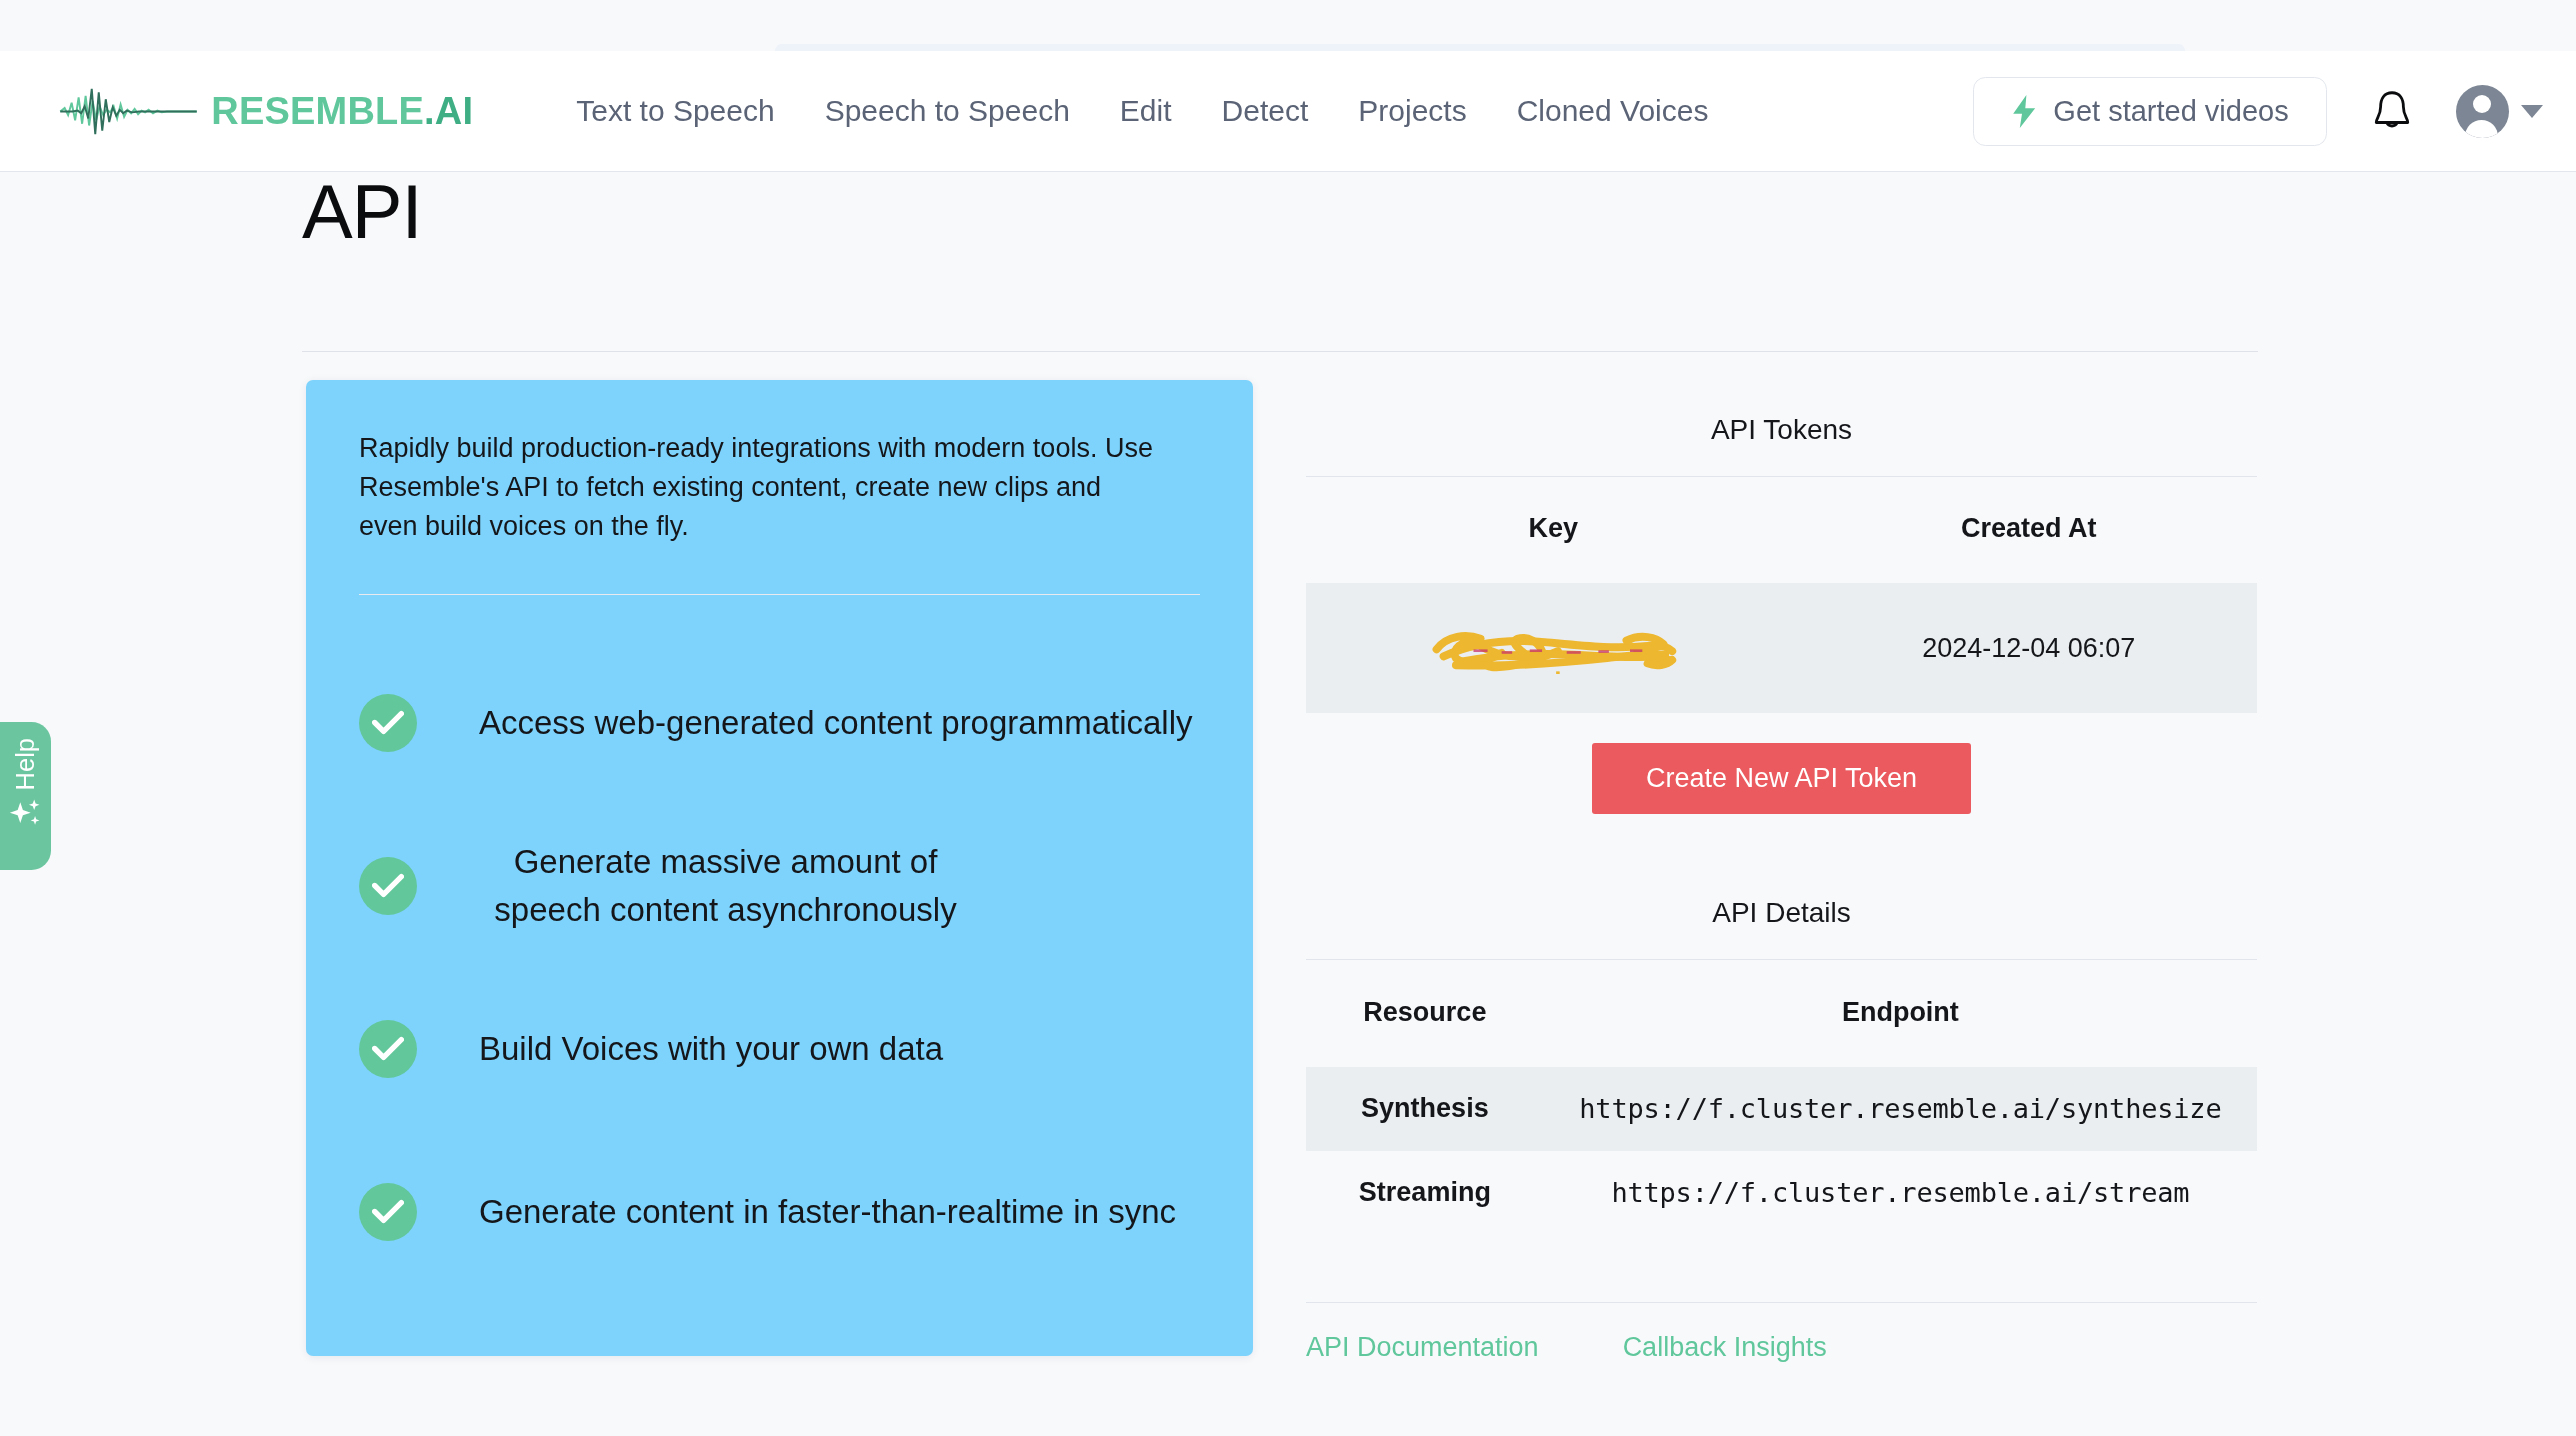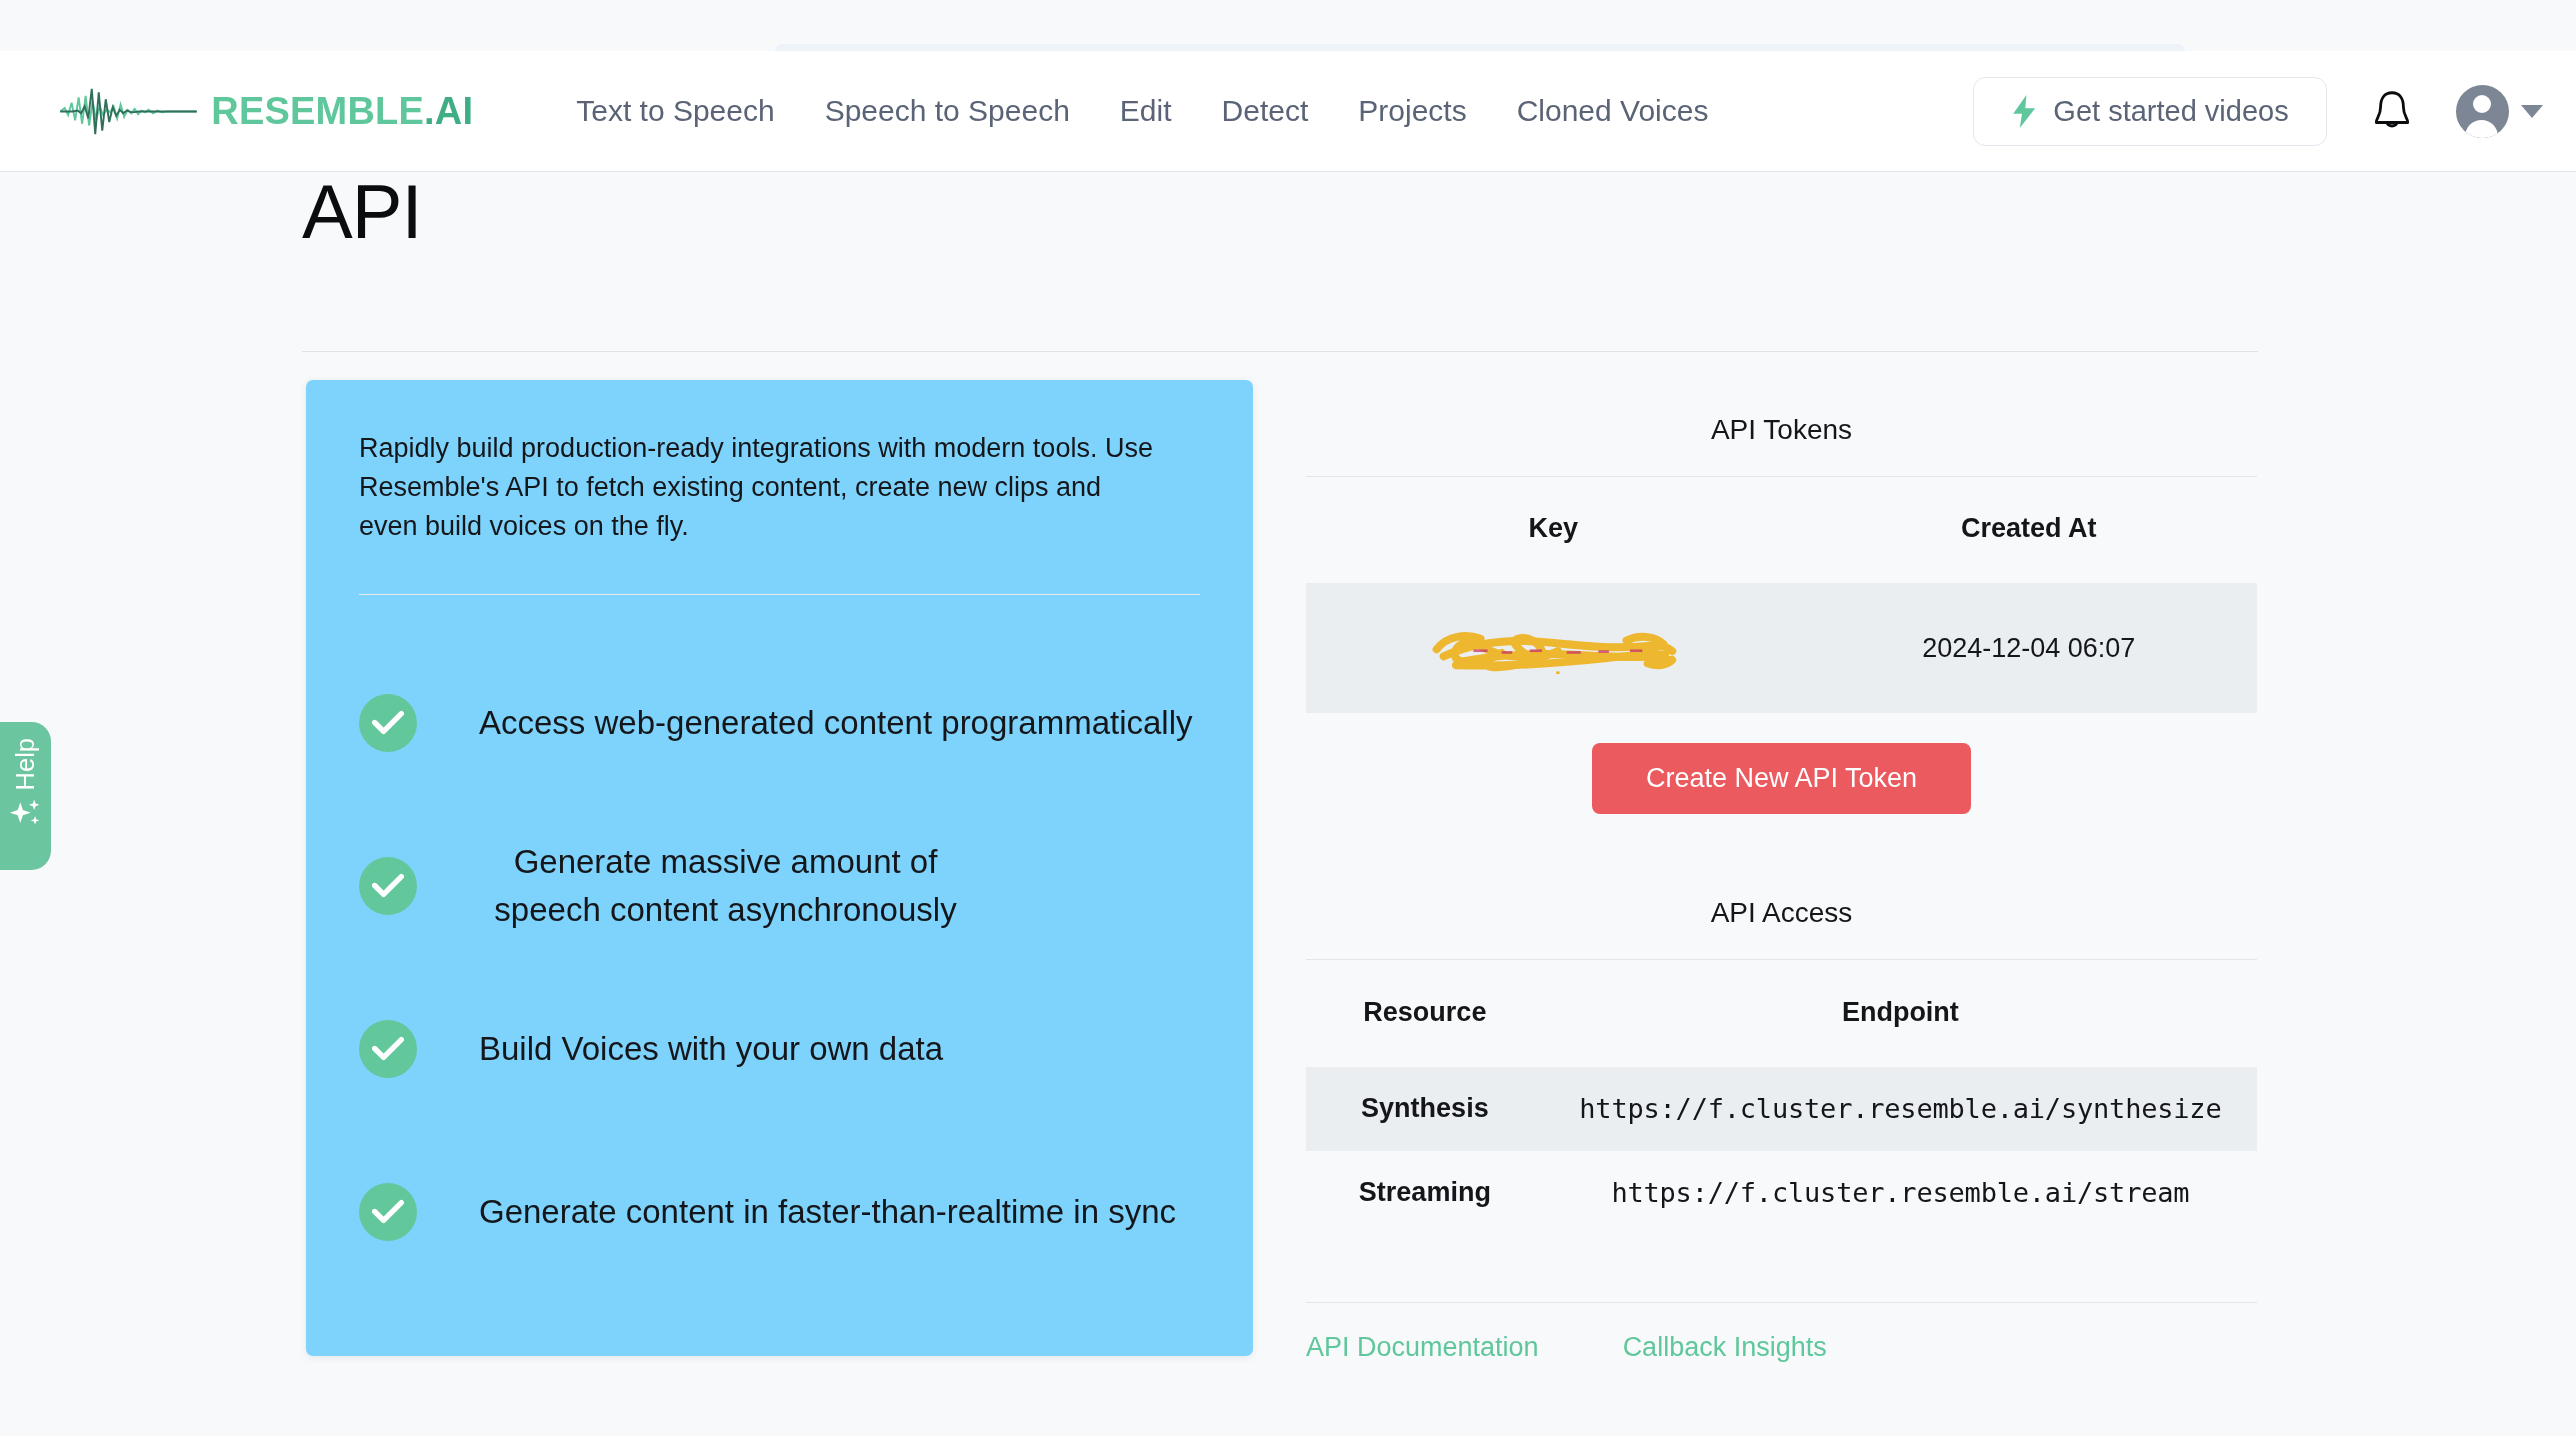--- a/index.html
+++ b/index.html
@@ -139,21 +139,21 @@
     vertical-align: middle;
   }
   tr.shaded td { background: #ebeef0; }
 
   .token-key-cell { height: 130px; position: relative; }
   .scribble { display: block; margin: 0 auto; }
 
   .btn-row { text-align: center; padding: 30px 0 0 0; }
   .btn-create {
     display: inline-block; background: #ea5a5e; color: #fff;
-    font-size: 27px; border: none; border-radius: 8px;
+    font-size: 27px; border: none; border-radius: 3px;
     padding: 20px 54px; cursor: pointer;
   }
 
   .details-head { padding-top: 65px; }
   td.res-cell { color: #5fc79b; font-size: 27px; text-align: center; font-weight: bold; }
   td.ep-cell {
     color: #e8477e; font-family: "DejaVu Sans Mono", "Liberation Mono", monospace;
     font-size: 26.4px; text-align: center; letter-spacing: -0.2px;
   }
   .row-tall td { padding-top: 51px; padding-bottom: 51px; }
@@ -310,21 +310,21 @@
           <td>2024-12-04 06:07</td>
         </tr>
       </tbody>
     </table>
 
     <div class="btn-row">
       <button class="btn-create">Create New API Token</button>
     </div>
 
     <div class="details-head">
-      <div class="rsection-title">API Access</div>
+      <div class="rsection-title">API Details</div>
       <div class="rrule"></div>
     </div>
 
     <table class="rtable">
       <thead>
         <tr>
           <th style="width:25%">Resource</th>
           <th style="width:75%">Endpoint</th>
         </tr>
       </thead>

